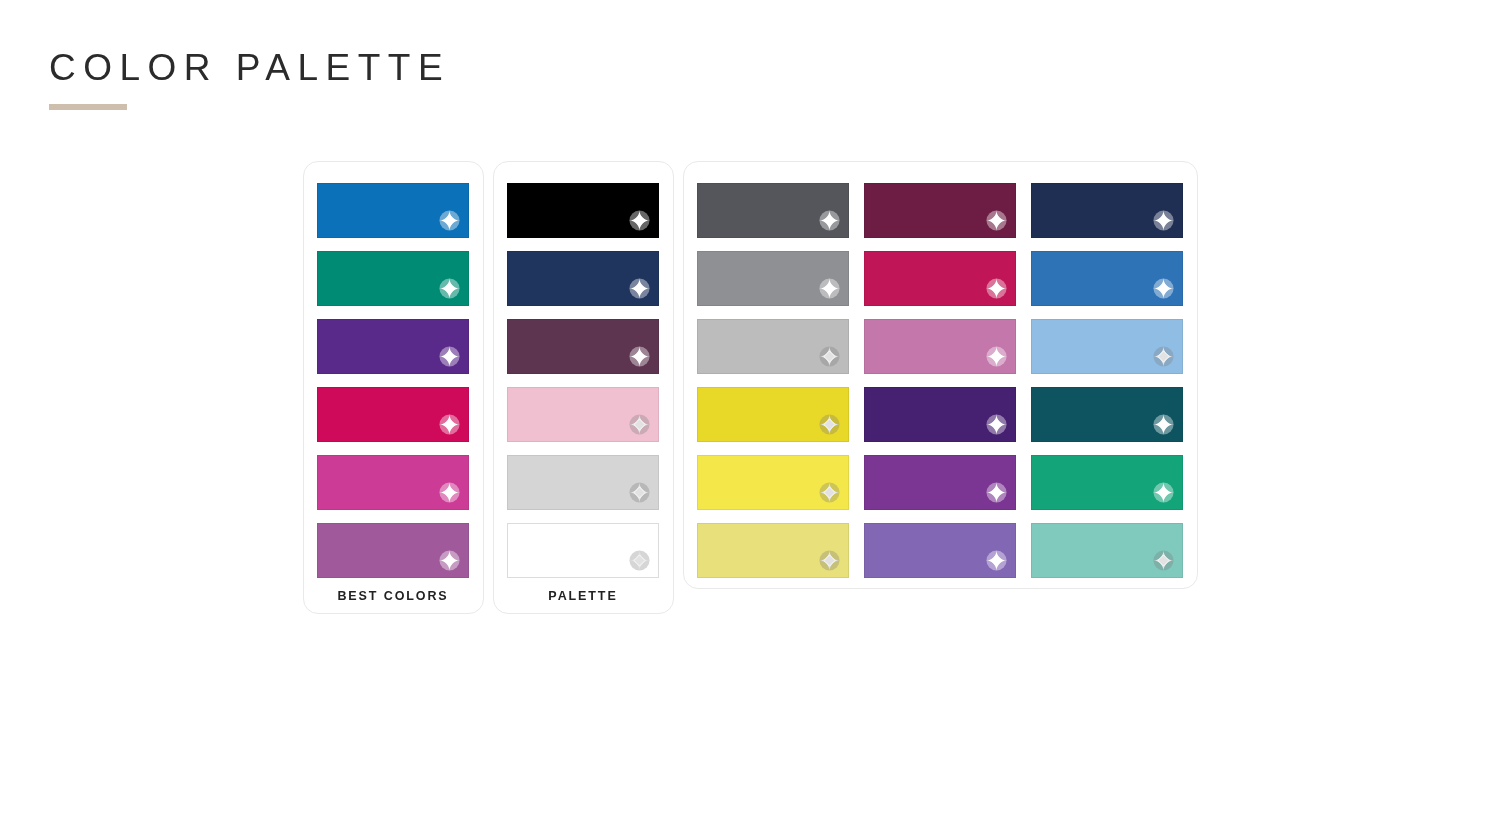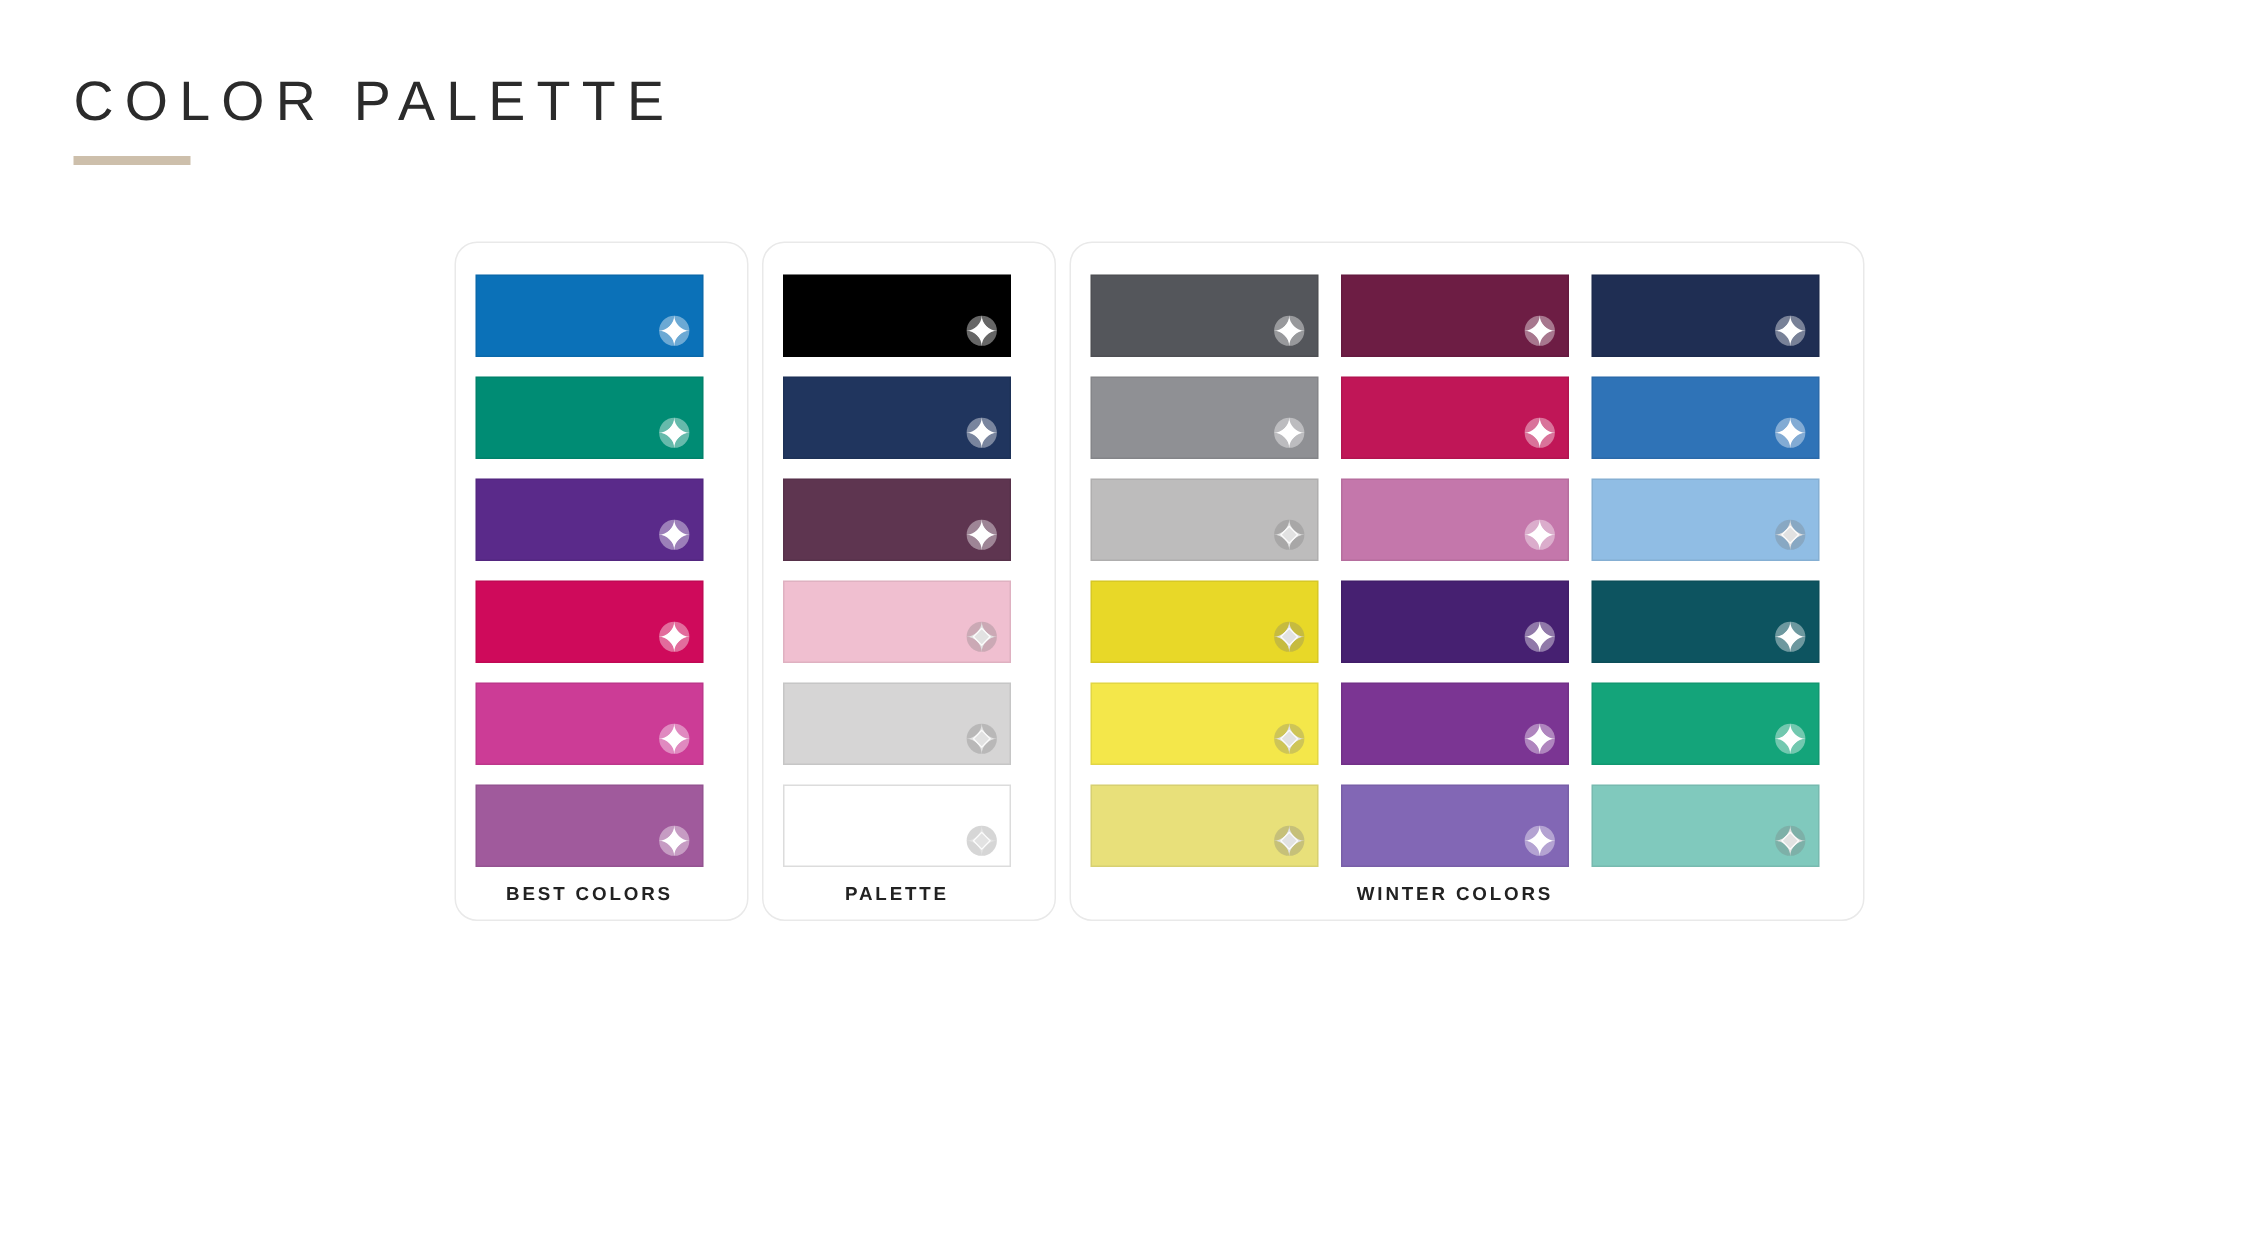--- a/index.html
+++ b/index.html
@@ -49,21 +49,21 @@
     top: 161px;
     display: flex;
     align-items: flex-start;
     gap: 9px;
   }
 
   .palette-card {
     background: #ffffff;
     border: 1px solid #e9e9e9;
     border-radius: 15px;
-    padding: 21px 29px 10px 13px;
+    padding: 21px 14px 10px 13px;
     display: flex;
     flex-direction: column;
   }
 
   .swatch-grid {
     display: flex;
     gap: 15px;
   }
 
   .swatch-col {
@@ -345,17 +345,16 @@
             </div>
             <div class="swatch" title="#80c9bd" style="background: rgb(128, 201, 189);">
               <svg viewBox="0 0 24 24" class="gem-icon">
                 <circle cx="12" cy="12" r="10.5" fill="rgba(120,120,120,0.30)"></circle>
                 <path d="M12 1.2 C12 7 17 12 22.8 12 C17 12 12 17 12 22.8 C12 17 7 12 1.2 12 C7 12 12 7 12 1.2 Z" fill="#e2e2e2"></path>
                 <path d="M12 6.2 L17.8 12 L12 17.8 L6.2 12 Z" fill="rgba(255,255,255,0.0)" stroke="rgba(255,255,255,0.9)" stroke-width="0.9"></path>
               </svg>
             </div>
           </div>
         </div>
-        <div class="card-label">WINTER COLORS</div>
       </div>
     </div>
 
 </div>
 
 </body></html>

